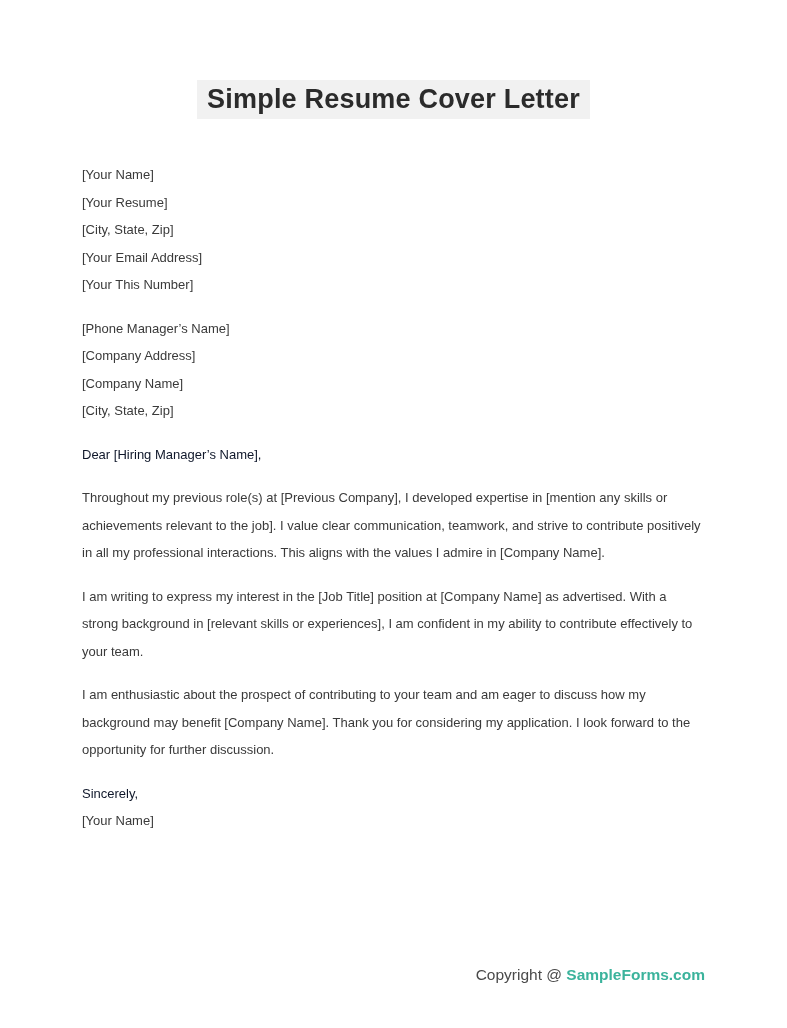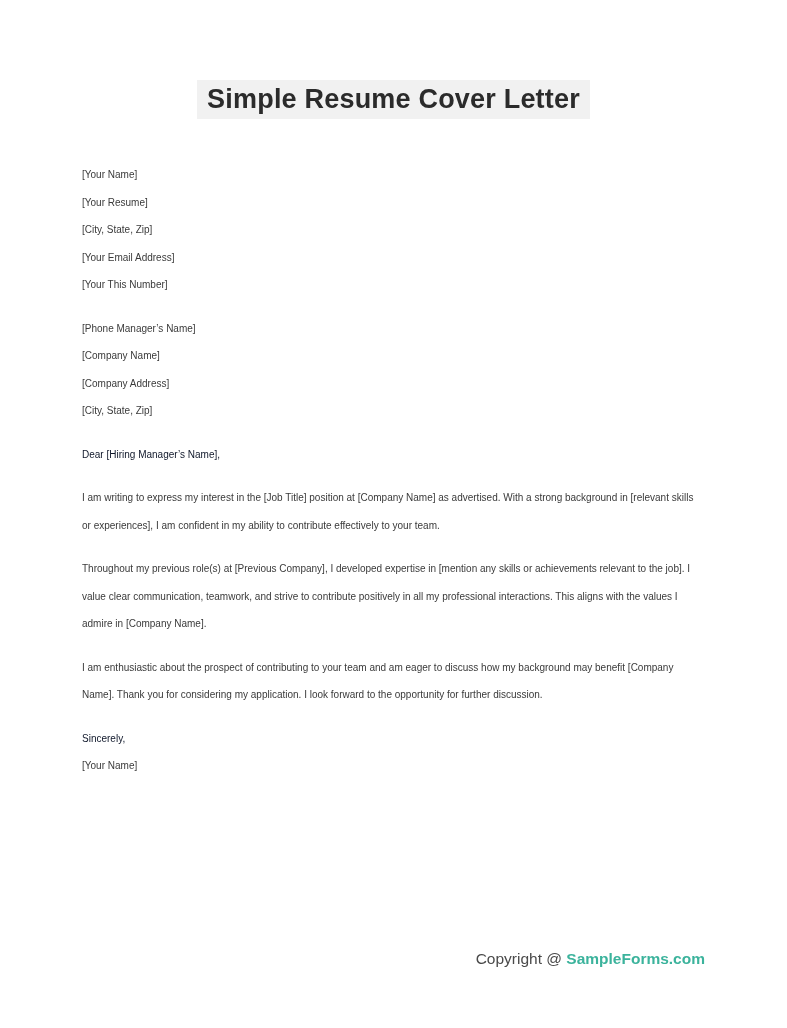--- a/index.html
+++ b/index.html
@@ -26,41 +26,41 @@
     display: inline-block;
     font-size: 27px;
     font-weight: bold;
     color: #2b2b2b;
     background: #f1f1f1;
     padding: 4px 10px;
     letter-spacing: 0.2px;
   }
   .content {
     margin-top: 42px;
-    font-size: 10px;
+    font-size: 13px;
     line-height: 27.5px;
   }
   .block {
     margin-bottom: 16px;
   }
   .line { }
   .salutation, .closing {
     font-weight: normal;
     color: #0f172a;
   }
   .salutation { margin-bottom: 16px; }
   .para {
     margin-bottom: 16px;
     max-width: 625px;
   }
   .sign-off { margin-bottom: 8px; }
   .footer {
     position: absolute;
     right: 82px;
-    bottom: 60px;
+    bottom: 44px;
     font-size: 15.5px;
   }
   .footer .copy {
     color: #4a4a4a;
   }
   .footer a {
     color: #3bb39c;
     font-weight: bold;
     text-decoration: none;
     cursor: pointer;
@@ -80,29 +80,29 @@
     <div class="block">
       <div class="line">[Your Name]</div>
       <div class="line">[Your Resume]</div>
       <div class="line">[City, State, Zip]</div>
       <div class="line">[Your Email Address]</div>
       <div class="line">[Your This Number]</div>
     </div>
 
     <div class="block">
       <div class="line">[Phone Manager’s Name]</div>
+      <div class="line">[Company Address]</div>
       <div class="line">[Company Name]</div>
-      <div class="line">[Company Address]</div>
       <div class="line">[City, State, Zip]</div>
     </div>
 
     <div class="salutation">Dear [Hiring Manager’s Name],</div>
 
+    <p class="para">Throughout my previous role(s) at [Previous Company], I developed expertise in [mention any skills or achievements relevant to the job]. I value clear communication, teamwork, and strive to contribute positively in all my professional interactions. This aligns with the values I admire in [Company Name].</p>
     <p class="para">I am writing to express my interest in the [Job Title] position at [Company Name] as advertised. With a strong background in [relevant skills or experiences], I am confident in my ability to contribute effectively to your team.</p>
-    <p class="para">Throughout my previous role(s) at [Previous Company], I developed expertise in [mention any skills or achievements relevant to the job]. I value clear communication, teamwork, and strive to contribute positively in all my professional interactions. This aligns with the values I admire in [Company Name].</p>
     <p class="para">I am enthusiastic about the prospect of contributing to your team and am eager to discuss how my background may benefit [Company Name]. Thank you for considering my application. I look forward to the opportunity for further discussion.</p>
 
     <div class="sign-off">
       <div class="closing">Sincerely,</div>
       <div class="line">[Your Name]</div>
     </div>
 
   </div>
 
   <div class="footer">

